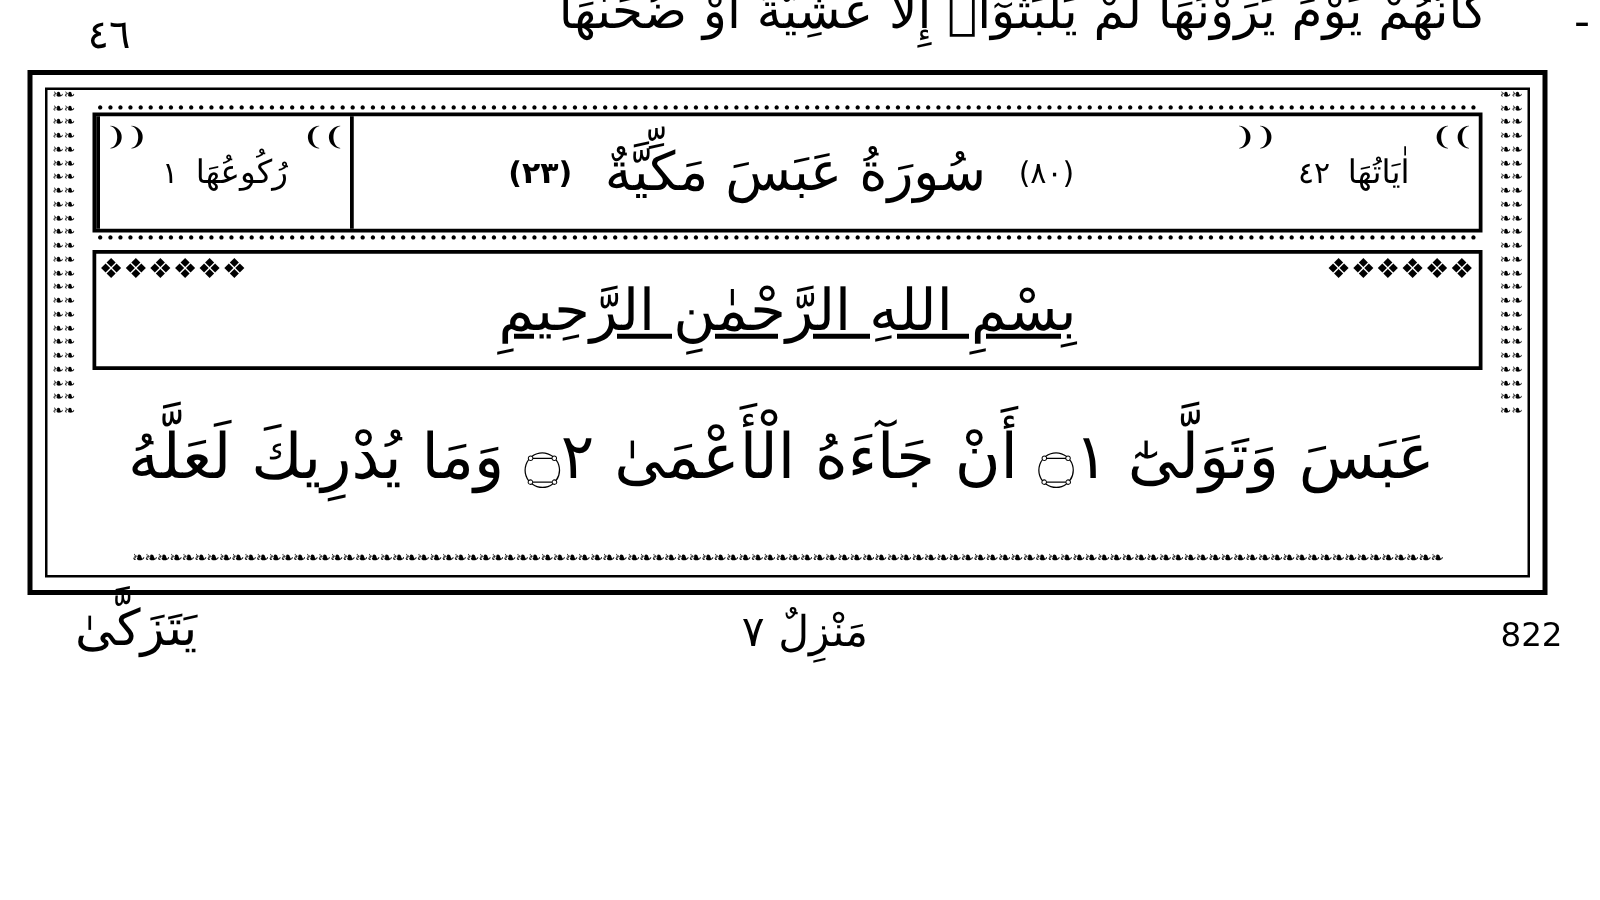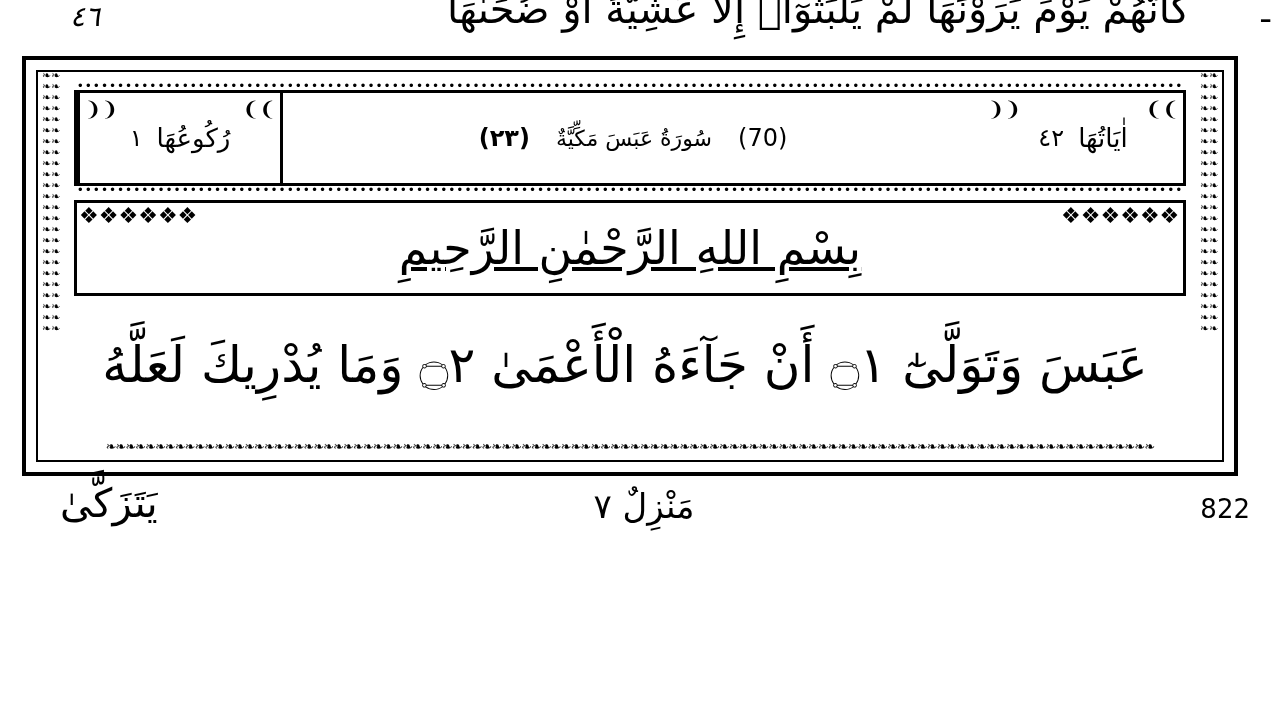--- a/index.html
+++ b/index.html
@@ -37,24 +37,23 @@
     top: -14px;
     font-family: "DejaVu Sans", sans-serif;
     font-size: 40px;
     direction: rtl;
     white-space: nowrap;
     letter-spacing: 1px;
   }
   .top-strip .marker-left {
     position: absolute;
     left: 70px;
-    top: 0px;
-    font-size: 28px;
-    direction: rtl;
-    font-style: italic;
+    top: 8px;
+    font-size: 32px;
+    direction: rtl;
   }
   .top-strip .edge-right {
     position: absolute;
     right: 10px;
     top: -6px;
     font-size: 30px;
     direction: rtl;
   }
 
   
@@ -155,21 +154,21 @@
   .hcell.ruku { width: 200px; }
   .hcell.ayat { width: 200px; }
   .hcell.mid  { flex: 1; }
 
   .hcell .txt {
     font-family: "DejaVu Sans", sans-serif;
     font-size: 26px;
     direction: rtl;
     white-space: nowrap;
   }
-  .hcell.mid .txt { font-size: 22px; }
+  .hcell.mid .txt { font-size: 43px; }
   .hcell .num {
     font-size: 24px;
     direction: rtl;
   }
   .cell-orn-l, .cell-orn-r {
     position: absolute;
     top: 6px;
     bottom: 6px;
     width: 34px;
     font-size: 20px;
@@ -319,21 +318,21 @@
       <div class="dots-bottom">•••••••••••••••••••••••••••••••••••••••••••••••••••••••••••••••••••••••••••••••••••••••••••••••••••••••••••••••••••••••••••••••••••••••••</div>
 
       <div class="hcell ruku">
         <div class="cell-orn-l">❨❨</div>
         <div class="cell-orn-r">❩❩</div>
         <span class="txt">رُكُوعُهَا</span>
         <span class="num" style="margin-right:14px;">١</span>
       </div>
 
       <div class="hcell mid">
-        <span class="num" style="margin-left:26px;">(70)</span>
+        <span class="num" style="margin-left:26px;">(٨٠)</span>
         <span class="txt">سُورَةُ عَبَسَ مَكِّيَّةٌ</span>
         <span class="num" style="margin-right:26px;font-weight:bold;">(٢٣)</span>
       </div>
 
       <div class="hcell ayat">
         <div class="cell-orn-l">❨❨</div>
         <div class="cell-orn-r">❩❩</div>
         <span class="txt">اٰيَاتُهَا</span>
         <span class="num" style="margin-right:14px;">٤٢</span>
       </div>

